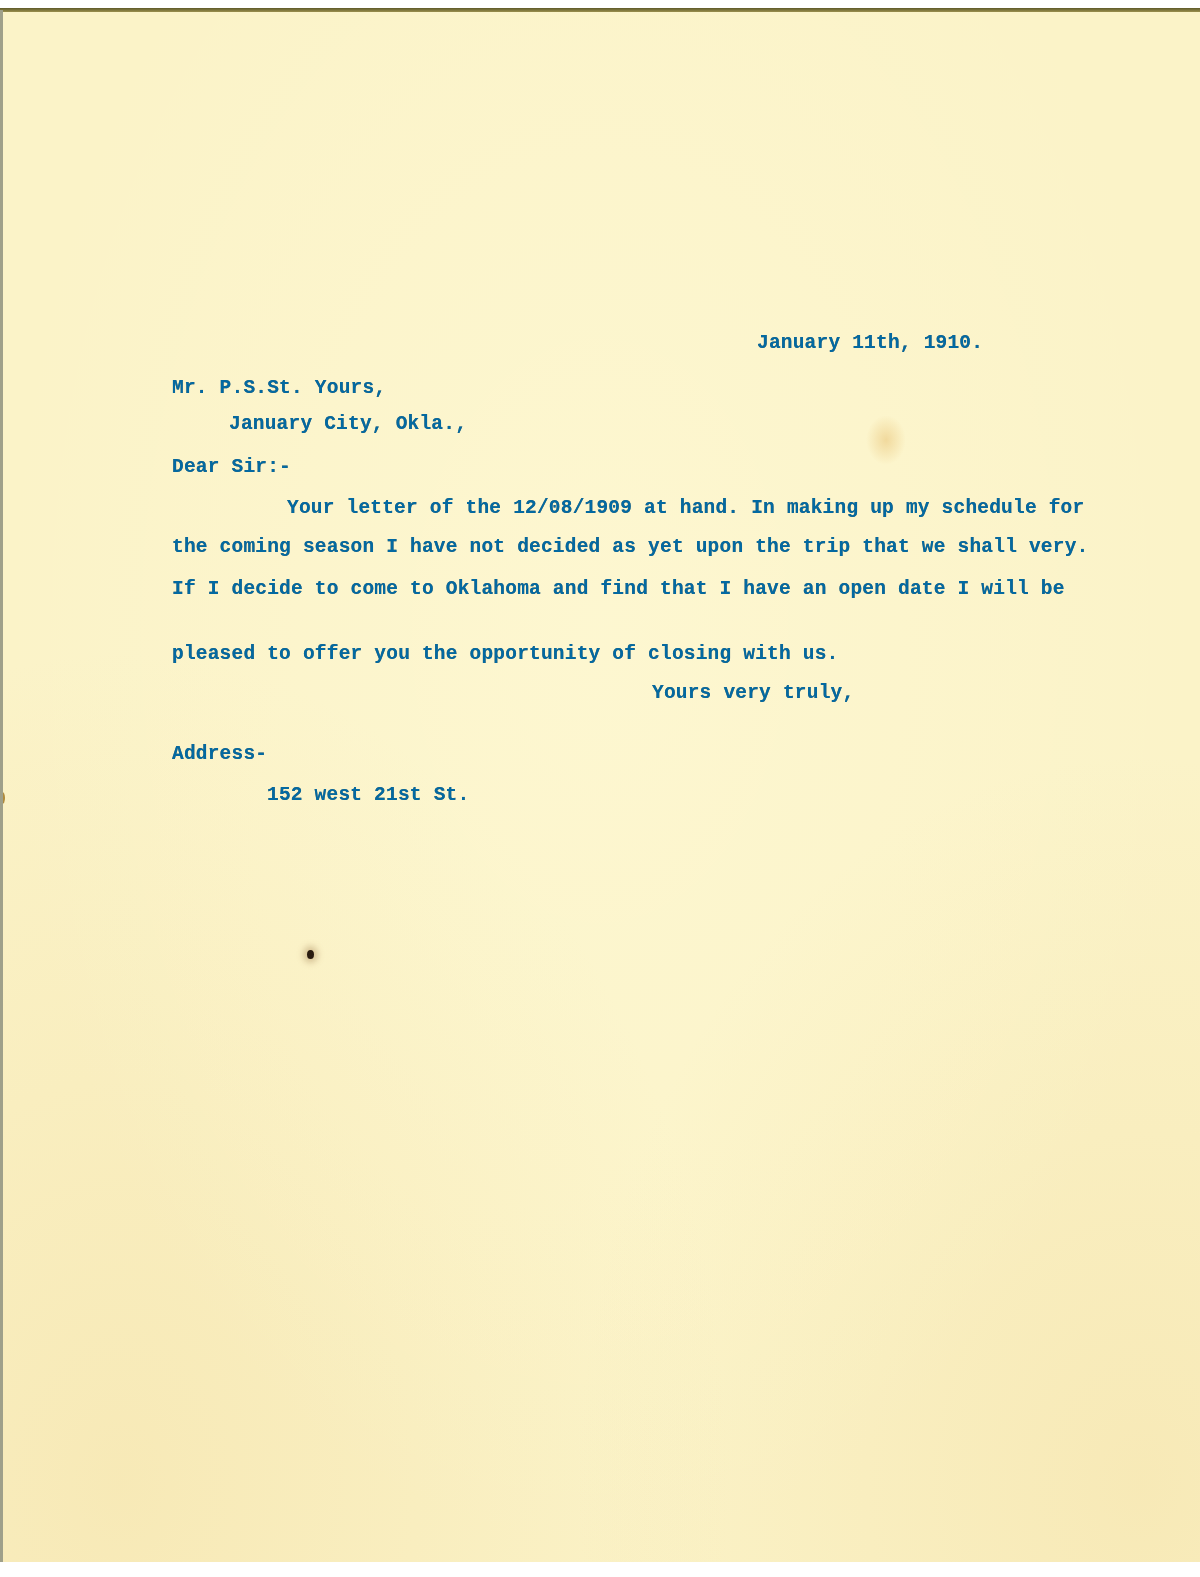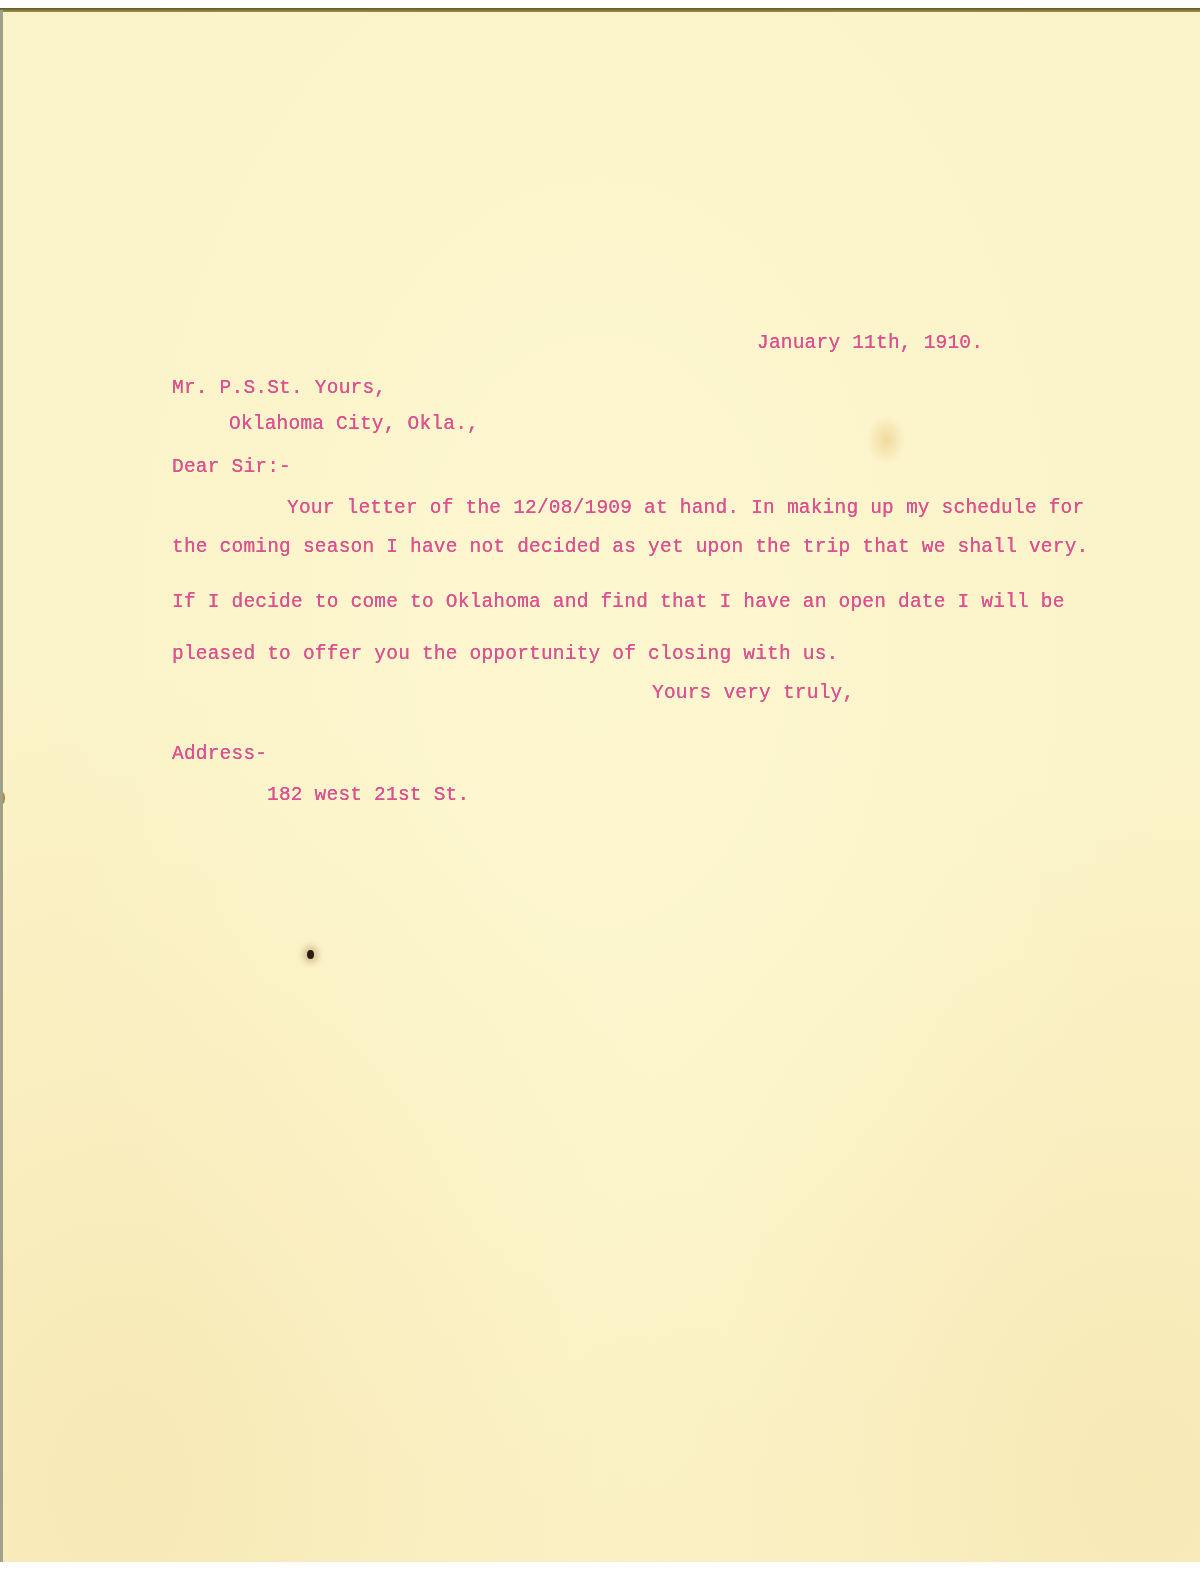--- a/index.html
+++ b/index.html
@@ -58,45 +58,45 @@
     .spot-left {
       position: absolute;
       left: 0; top: 782px; width: 5px; height: 12px;
       border-radius: 0 50% 50% 0;
       background: #b08a3c;
     }
     .tw {
       position: absolute;
       font-family: "Liberation Mono", "DejaVu Sans Mono", monospace;
       font-size: 19.5px;
-      color: #ec4899;
+      color: #0369a1;
       white-space: pre;
       letter-spacing: 0.2px;
-      font-weight: normal;
+      font-weight: bold;
       text-shadow: 0 0 0.6px rgba(40,30,20,0.6);
     }
   </style>
 </head>
 <body>
 
 <div class="page">
   <div class="stain stain-1"></div>
   <div class="spot"></div>
   <div class="spot-left"></div>
 </div>
 <div class="top-edge"></div>
 <div class="left-edge"></div>
 
 <div class="tw" style="left:757px; top:332px;">January 11th, 1910.</div>
 
 <div class="tw" style="left:172px; top:377px;">Mr. P.S.St. Yours,</div>
-<div class="tw" style="left:229px; top:413px;">Oklahoma City, Okla.,</div>
+<div class="tw" style="left:229px; top:413px;">January City, Okla.,</div>
 <div class="tw" style="left:172px; top:456px;">Dear Sir:-</div>
 
 <div class="tw" style="left:287px; top:497px;">Your letter of the 12/08/1909 at hand. In making up my schedule for</div>
 <div class="tw" style="left:172px; top:536px;">the coming season I have not decided as yet upon the trip that we shall very.</div>
-<div class="tw" style="left:172px; top:578px;margin-top:13px;">If I decide to come to Oklahoma and find that I have an open date I will be</div>
+<div class="tw" style="left:172px; top:578px;">If I decide to come to Oklahoma and find that I have an open date I will be</div>
 <div class="tw" style="left:172px; top:619px;margin-top:24px;">pleased to offer you the opportunity of closing with us.</div>
 
 <div class="tw" style="left:652px; top:659px;margin-top:23px;">Yours very truly,</div>
 
 <div class="tw" style="left:172px; top:743px;">Address-</div>
-<div class="tw" style="left:267px; top:784px;">182 west 21st St.</div>
+<div class="tw" style="left:267px; top:784px;">152 west 21st St.</div>
 
 </body></html>

